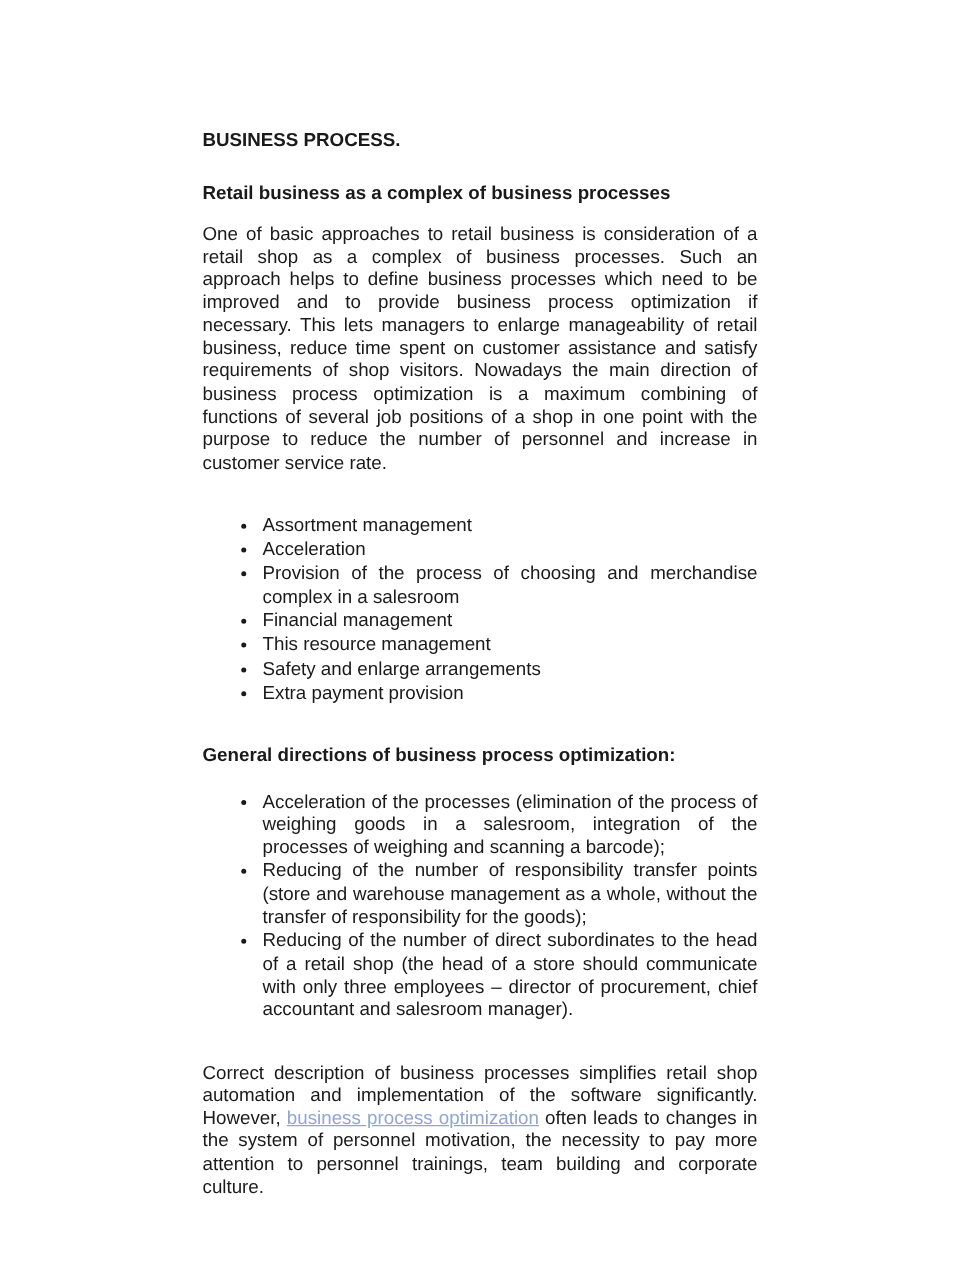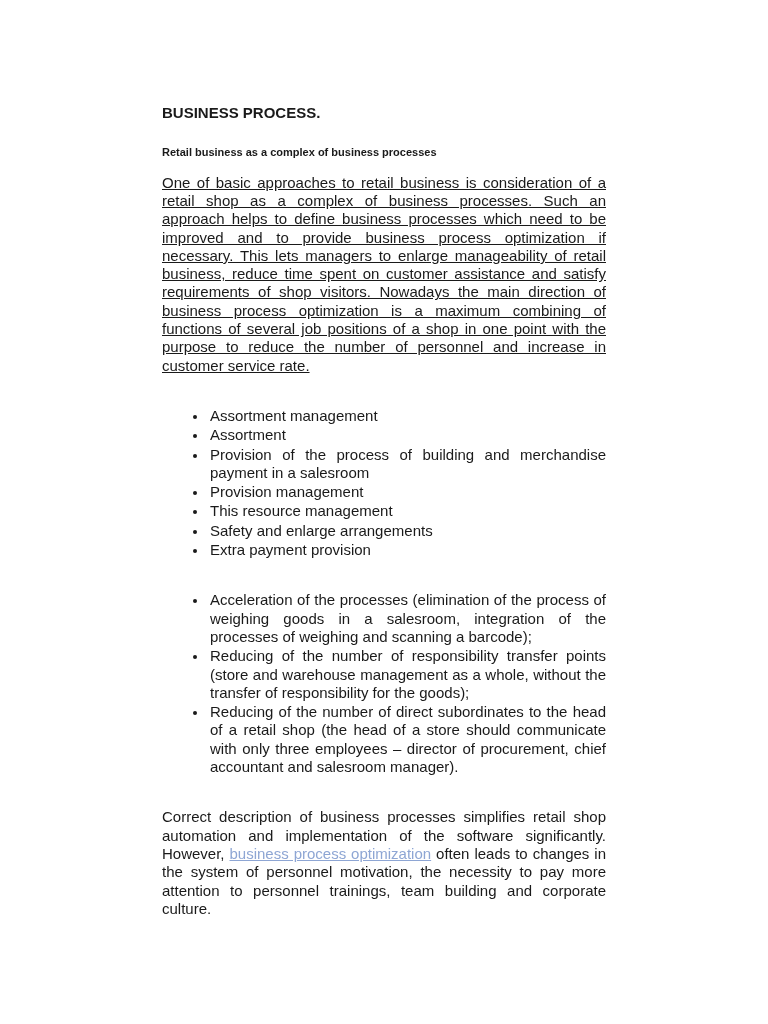--- a/index.html
+++ b/index.html
@@ -21,27 +21,26 @@
     color: #1a1a1a;
     overflow: hidden;
   }
   .doc-title {
     font-weight: bold;
     font-size: 15px;
     margin: 0 0 24px 0;
   }
   .doc-heading {
     font-weight: bold;
-    font-size: 11px;
+    font-size: 15px;
     margin: 0 0 14px 0;
   }
   .doc-para {
     margin: 0 0 32px 0;
     text-align: justify;
-    text-decoration: underline;
   }
   .doc-list {
     margin: 18px 0 32px 0;
     padding: 0 0 0 46px;
     list-style: disc outside;
   }
   .doc-list li {
     margin: 0 0 1px 0;
     padding-left: 2px;
     text-align: justify;
@@ -66,28 +65,29 @@
 
   <div class="doc-title">BUSINESS PROCESS.</div>
 
   <div class="doc-heading">Retail business as a complex of business processes</div>
 
   <p class="doc-para">One of basic approaches to retail business is consideration of a retail shop as a complex of business processes. Such an approach helps to define business processes which need to be improved and to provide business process optimization if necessary. This lets managers to enlarge manageability of retail business, reduce time spent on customer assistance and satisfy requirements of shop visitors. Nowadays the main direction of business process optimization is a maximum combining of functions of several job positions of a shop in one point with the purpose to reduce the number of personnel and increase in customer service rate.</p>
 
 
   <ul class="doc-list">
     <li>Assortment management</li>
-    <li>Assortment</li>
-    <li>Provision of the process of building and merchandise payment in a salesroom</li>
-    <li>Provision management</li>
+    <li>Acceleration</li>
+    <li>Provision of the process of choosing and merchandise complex in a salesroom</li>
+    <li>Financial management</li>
     <li>This resource management</li>
     <li>Safety and enlarge arrangements</li>
     <li>Extra payment provision</li>
   </ul>
 
+  <div class="doc-heading">General directions of business process optimization:</div>
 
   <ul class="doc-list">
     <li>Acceleration of the processes (elimination of the process of weighing goods in a salesroom, integration of the processes of weighing and scanning a barcode);</li>
     <li>Reducing of the number of responsibility transfer points (store and warehouse management as a whole, without the transfer of responsibility for the goods);</li>
     <li>Reducing of the number of direct subordinates to the head of a retail shop (the head of a store should communicate with only three employees – director of procurement, chief accountant and salesroom manager).</li>
   </ul>
 
   <p class="closing-para"><span>Correct description of business processes simplifies retail shop automation and implementation of the software significantly. However, </span><a class="doc-link" href="#" style="color: rgb(142, 166, 212);">business process optimization</a><span> often leads to changes in the system of personnel motivation, the necessity to pay more attention to personnel trainings, team building and corporate culture.</span></p>
 
 </div>

